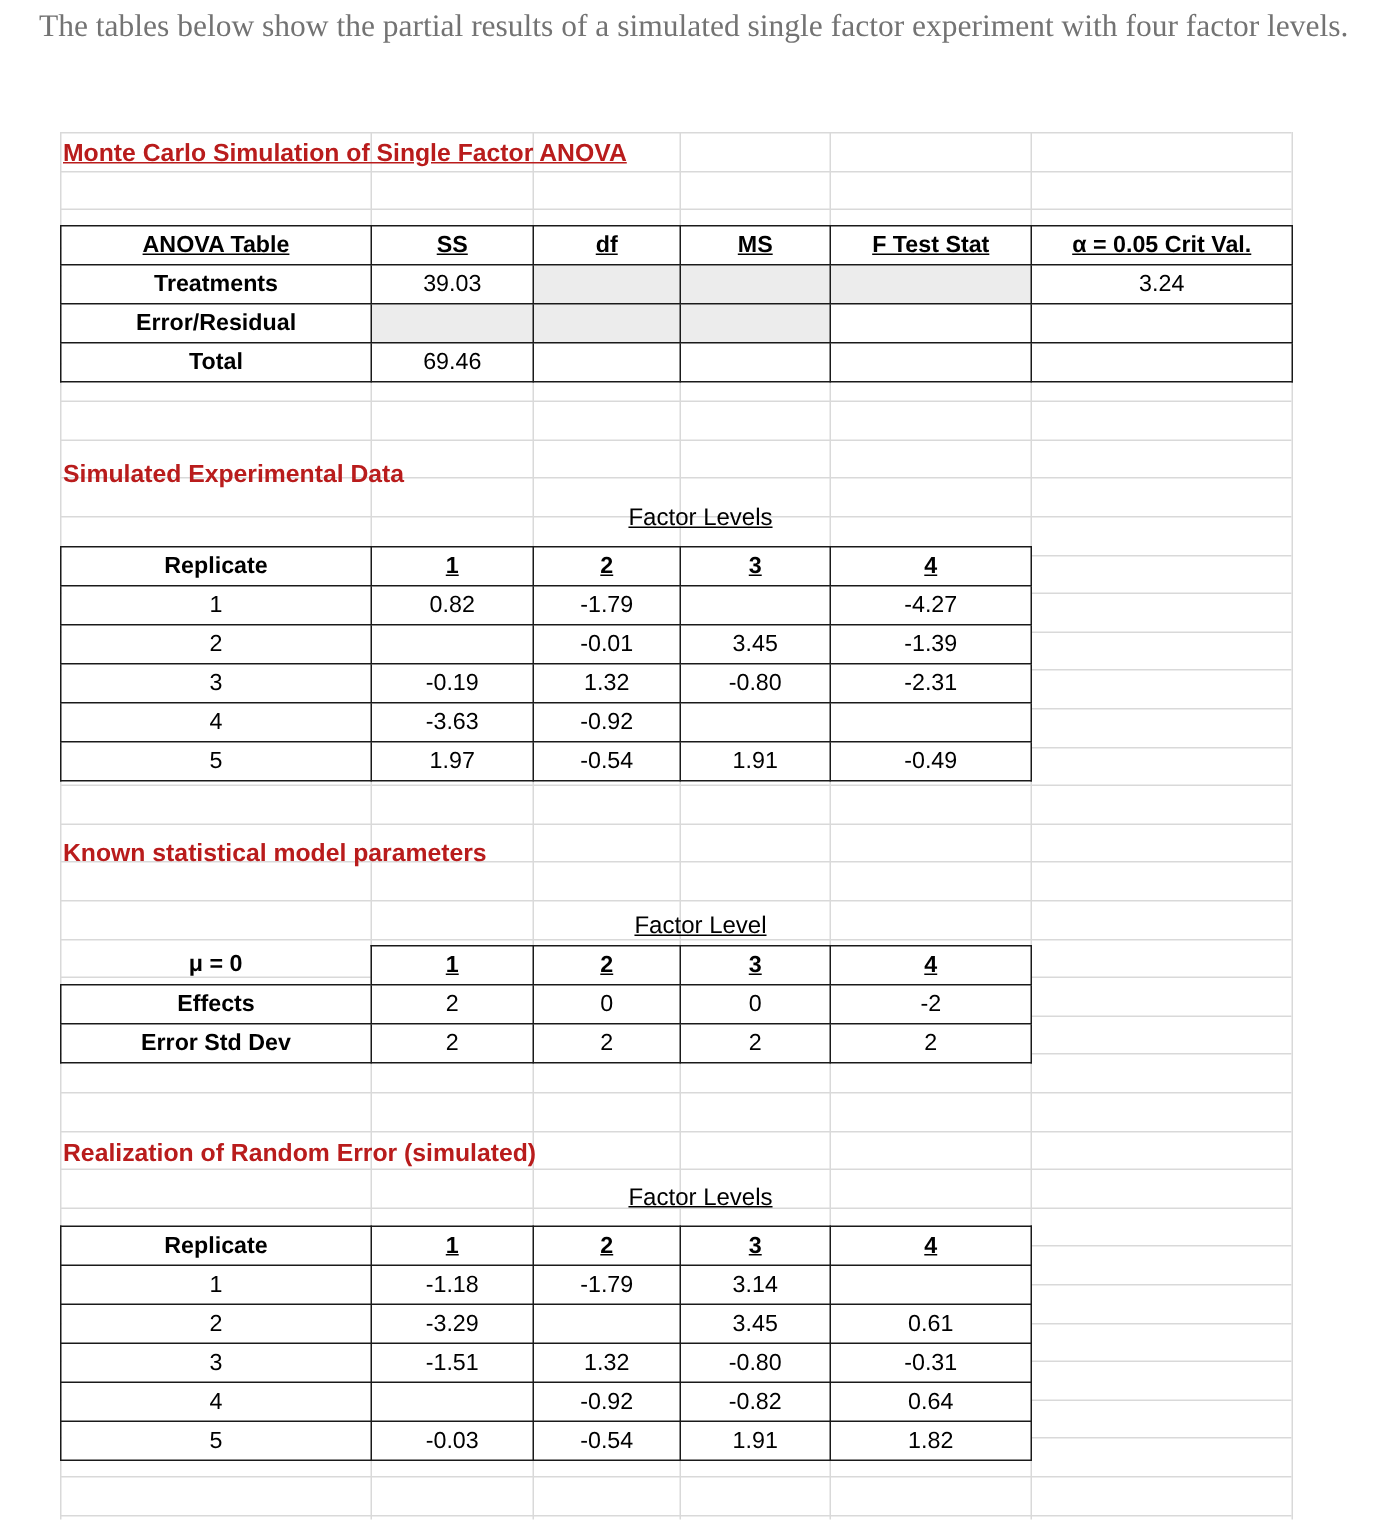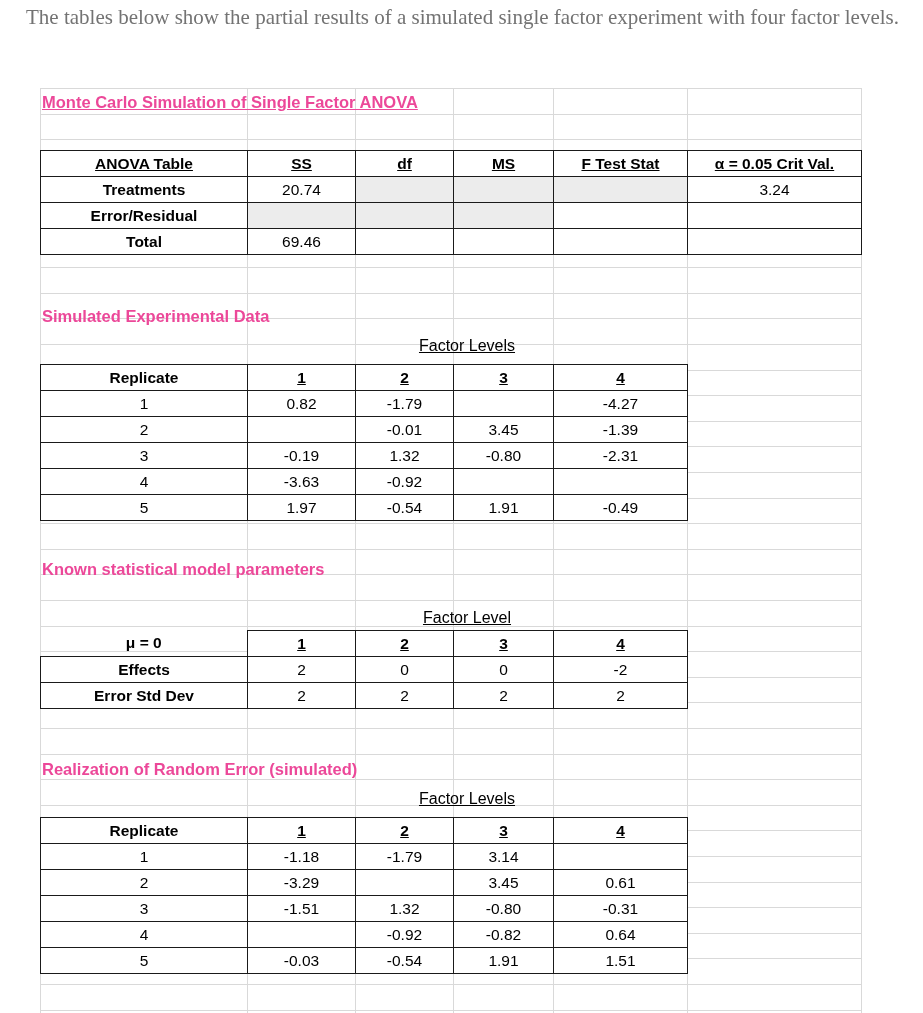--- a/index.html
+++ b/index.html
@@ -78,21 +78,21 @@
   .sheet-table td.noborder {
     border: none;
     background: transparent;
   }
 
   
   .section-title {
     position: absolute;
     font-size: 16.5px;
     font-weight: bold;
-    color: #ec4899;
+    color: #b91c1c;
     white-space: nowrap;
   }
   .section-title.underlined span {
     text-decoration: underline;
   }
 
   
   .factor-caption {
     position: absolute;
     font-size: 16px;
@@ -171,21 +171,21 @@
     <tr>
       <td class="hdr">ANOVA Table</td>
       <td class="hdr">SS</td>
       <td class="hdr">df</td>
       <td class="hdr">MS</td>
       <td class="hdr">F Test Stat</td>
       <td class="hdr">α = 0.05 Crit Val.</td>
     </tr>
     <tr>
       <td>Treatments</td>
-      <td class="val">20.74</td>
+      <td class="val">39.03</td>
       <td class="val shaded"></td>
       <td class="val shaded"></td>
       <td class="val shaded"></td>
       <td class="val">3.24</td>
     </tr>
     <tr>
       <td>Error/Residual</td>
       <td class="val shaded"></td>
       <td class="val shaded"></td>
       <td class="val shaded"></td>
@@ -344,17 +344,17 @@
       <td class="val"></td>
       <td class="val">-0.92</td>
       <td class="val">-0.82</td>
       <td class="val">0.64</td>
     </tr>
     <tr>
       <td class="val">5</td>
       <td class="val">-0.03</td>
       <td class="val">-0.54</td>
       <td class="val">1.91</td>
-      <td class="val">1.51</td>
+      <td class="val">1.82</td>
     </tr>
   </tbody>
 
 </table>
 
 </body></html>

